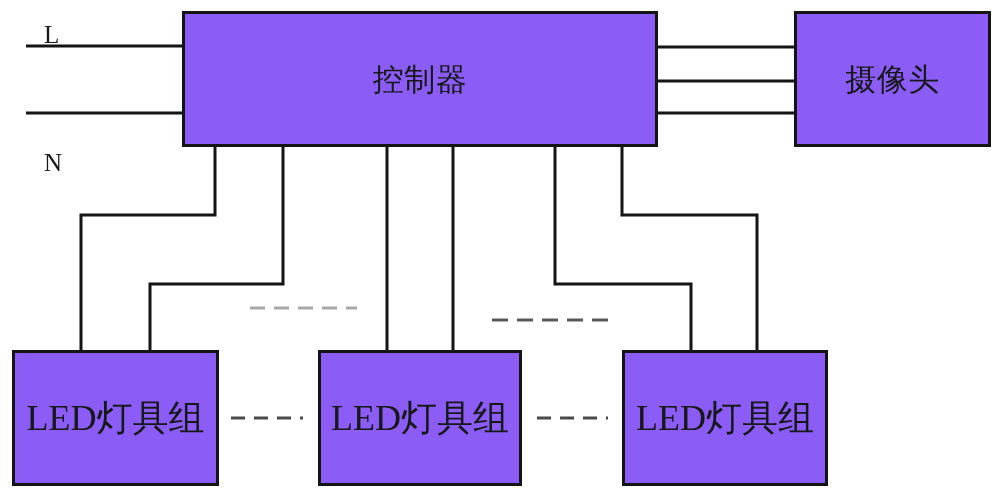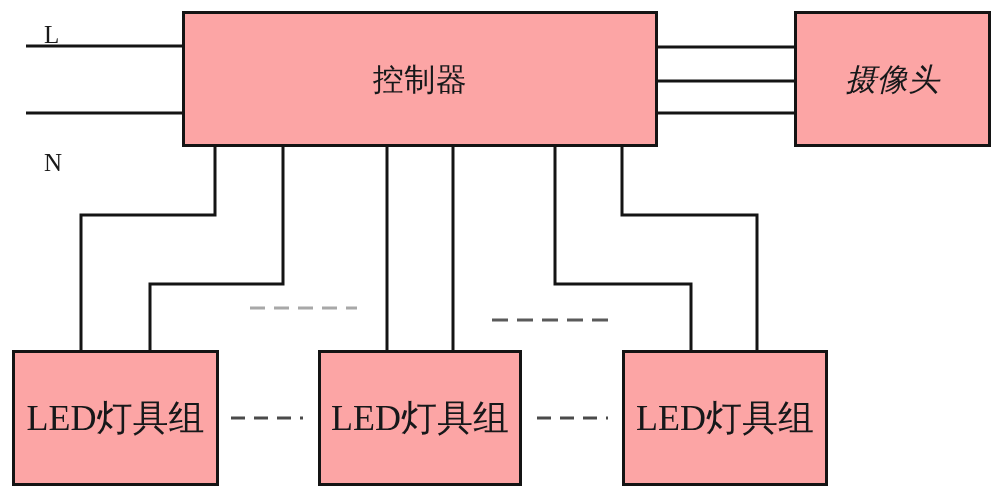--- a/index.html
+++ b/index.html
@@ -16,21 +16,21 @@
   }
   #wiring{
     position:absolute;
     left:0; top:0;
     width:1006px; height:500px;
   }
   .node-box{
     position:absolute;
     box-sizing:border-box;
     border:3px solid #141414;
-    background:#fca5a5;
+    background:#8b5cf6;
     display:flex;
     align-items:center;
     justify-content:center;
     z-index:3;
   }
   .node-label{
     font-size:31px;
     line-height:1;
     color:#16181a;
     white-space:nowrap;
@@ -43,21 +43,21 @@
   .port-label{
     position:absolute;
     font-size:25px;
     color:#1a1a1a;
     line-height:1;
     z-index:4;
     font-family:"Liberation Serif","DejaVu Serif",serif;
   }
   
   #box-controller{ left:182px; top:11px;  width:476px; height:136px; }
-  #box-camera{     left:794px; top:11px;  width:197px; height:136px;font-style:italic; }
+  #box-camera{     left:794px; top:11px;  width:197px; height:136px; }
   #box-led-1{      left:12px;  top:350px; width:207px; height:136px; }
   #box-led-2{      left:318px; top:350px; width:204px; height:136px; }
   #box-led-3{      left:622px; top:350px; width:206px; height:136px; }
   #label-L{ left:44px; top:22px; }
   #label-N{ left:44px; top:150px; }
 </style>
 </head>
 <body>
 
 <div id="stage">

